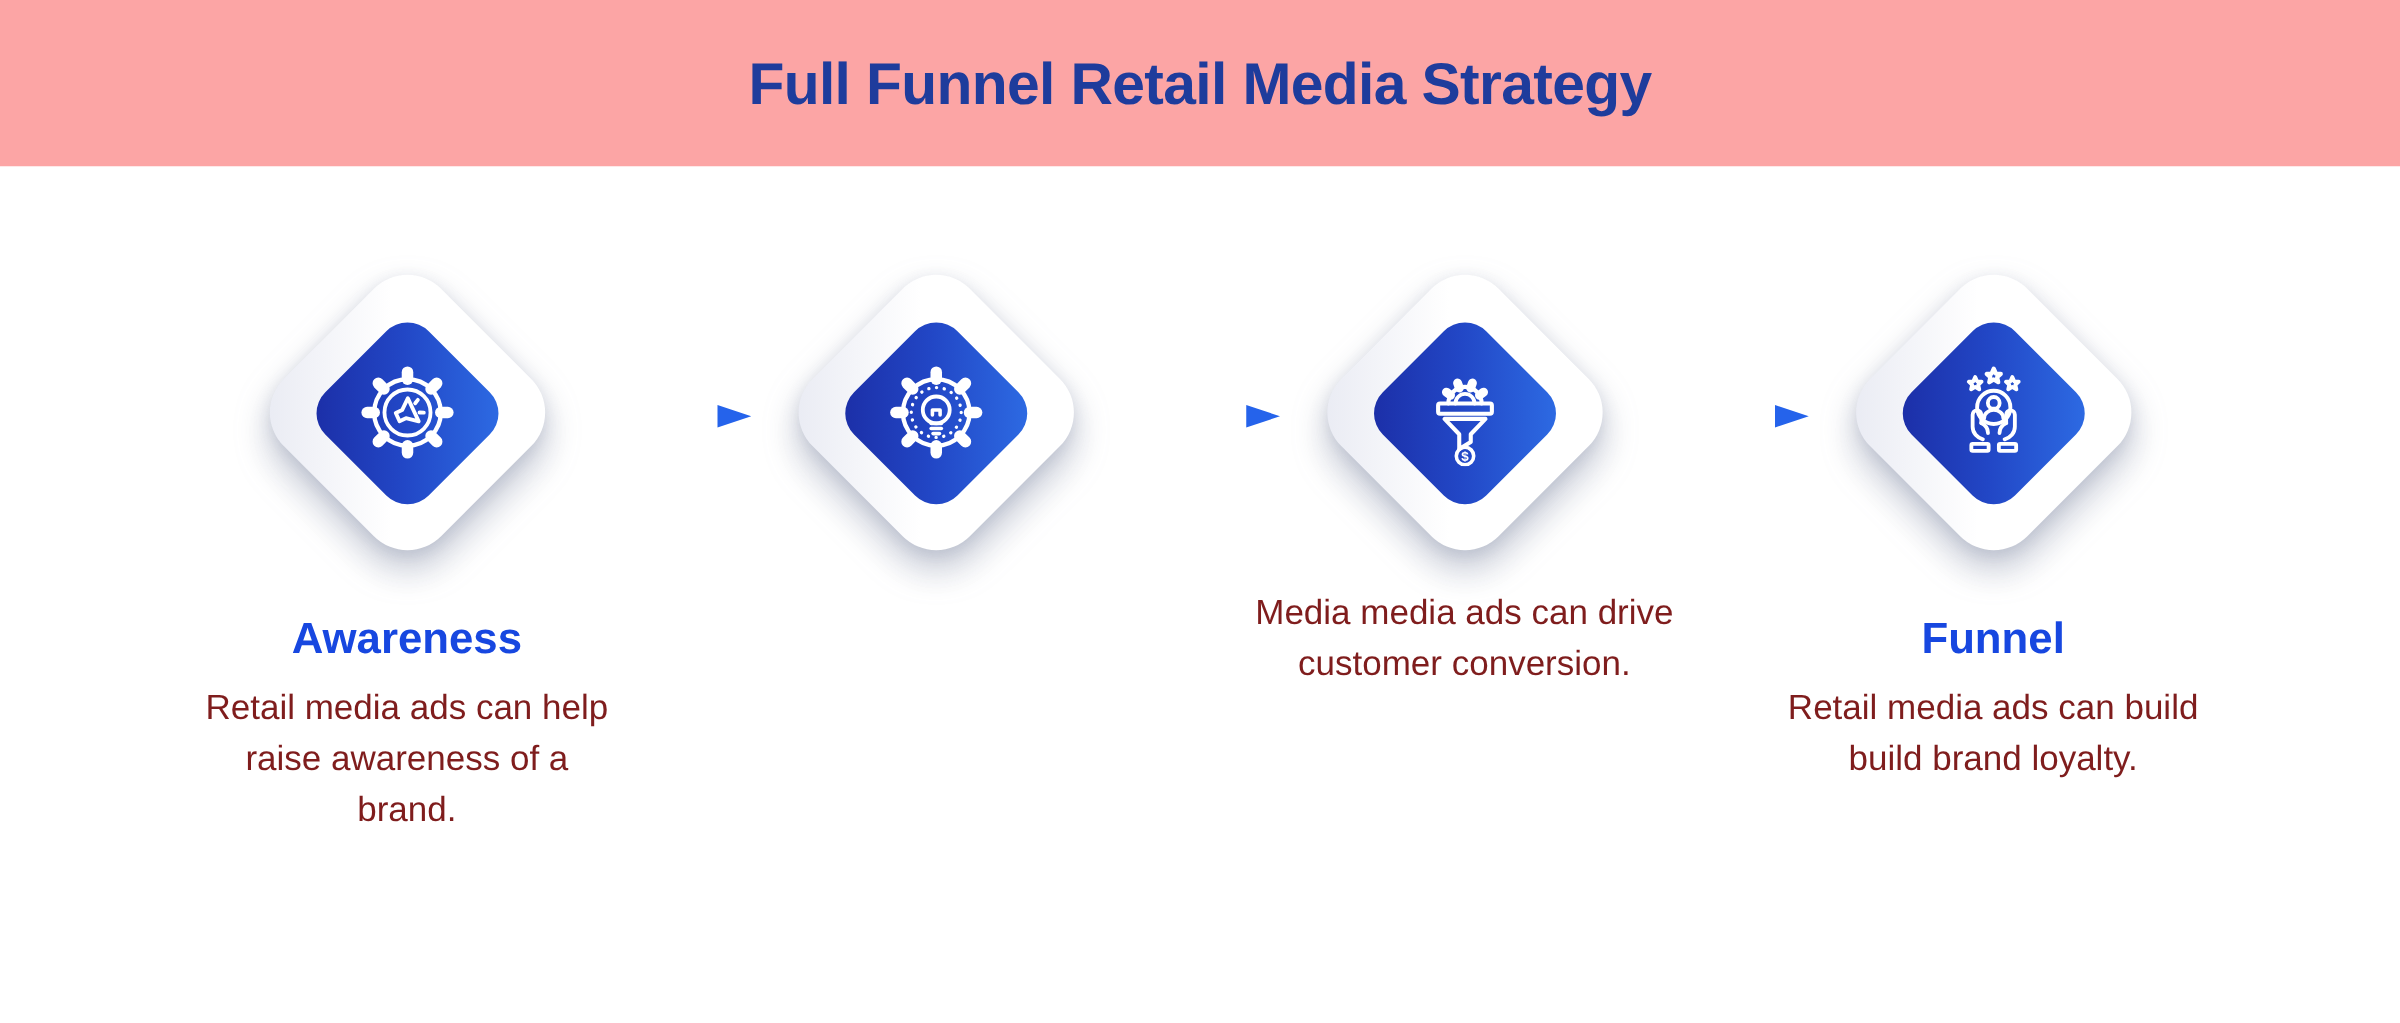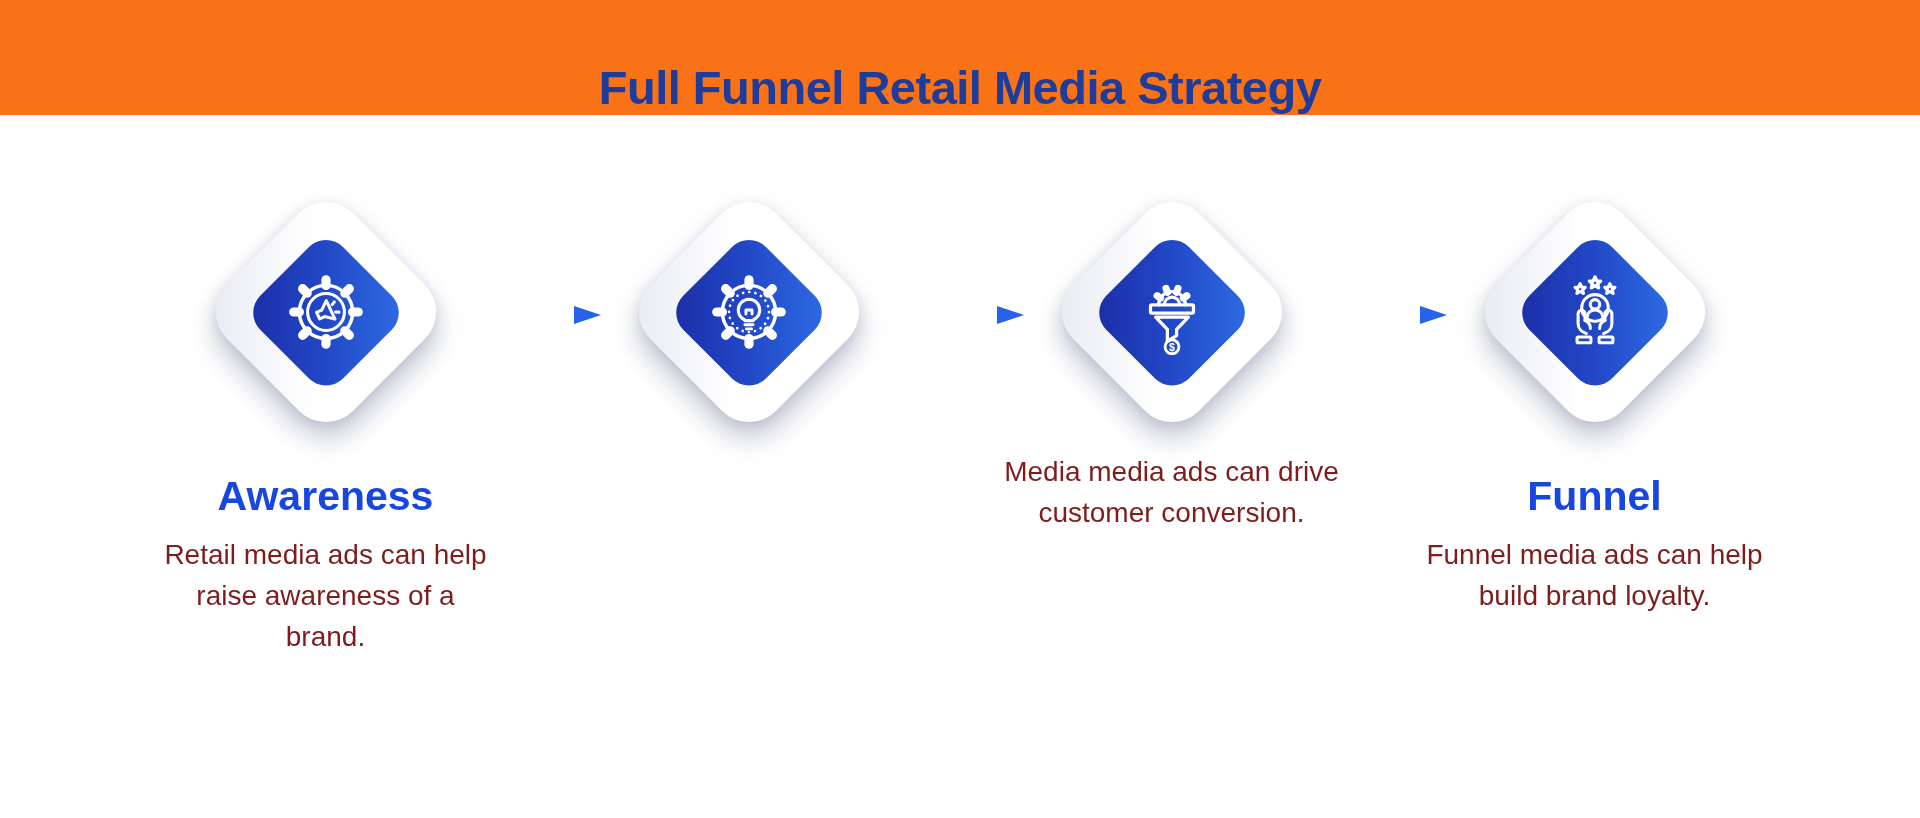--- a/index.html
+++ b/index.html
@@ -3,23 +3,23 @@
 <meta charset="utf-8">
 <style>
   * { margin:0; padding:0; box-sizing:border-box; }
   html,body { width:1920px; height:818px; }
   body { font-family:"Liberation Sans", sans-serif; background:#ffffff; overflow:hidden; }
 
   .canvas { width:1920px; height:818px; background:#ffffff; position:relative; }
 
   
   .header-band {
-    width:100%; height:115px;
-    background:#f97316;
-    display:flex; align-items:flex-end; justify-content:center;
+    width:100%; height:133px;
+    background:#fca5a5;
+    display:flex; align-items:center; justify-content:center;
   }
   .title {
     font-size:47px; font-weight:800; letter-spacing:-0.5px;
     color:#1e3c9c;
   }
 
   
   .main { position:relative; width:100%; height:685px; }
   .columns {
     display:flex;
@@ -47,21 +47,21 @@
     border-radius:24px;
     background:linear-gradient(45deg, #1b2ca4 0%, #2247c6 48%, #2e6ee6 100%);
     display:flex; align-items:center; justify-content:center;
   }
   .icon-holder { transform:rotate(-45deg); width:86px; height:86px; }
   .icon-holder svg { width:86px; height:86px; display:block; }
 
   
   .stage-name {
     margin-top:36px;
-    font-size:41px; font-weight:700;
+    font-size:35px; font-weight:700;
     color:#1747e0;
   }
   .stage-desc {
     margin-top:14px;
     font-size:28px; line-height:41px;
     color:#7f1d1d;
     max-width:345px;
     margin-left:auto; margin-right:auto;
   }
 
@@ -206,21 +206,21 @@
                     <path d="M34.5,46.5 a7.5,6.5 0 0 1 15,0"></path>
                     <use href="#lh"></use>
                     <use href="#lh" transform="matrix(-1,0,0,1,84,0)"></use>
                   </g>
                 </svg>
               </div>
             </div>
           </div>
         </div>
         <div class="stage-name">Funnel</div>
-        <div class="stage-desc">Funnel media ads can help build brand loyalty.</div>
+        <div class="stage-desc">Retail media ads can build build brand loyalty.</div>
       </div>
 
     </div>
 
     <svg class="flow-arrow a1" viewBox="0 0 130 22">
       <defs>
         <linearGradient id="ag1" x1="0" y1="0" x2="1" y2="0">
           <stop offset="0" stop-color="#1b2f9e"></stop>
             <stop offset="1" stop-color="#2563eb"></stop>
         </linearGradient>

